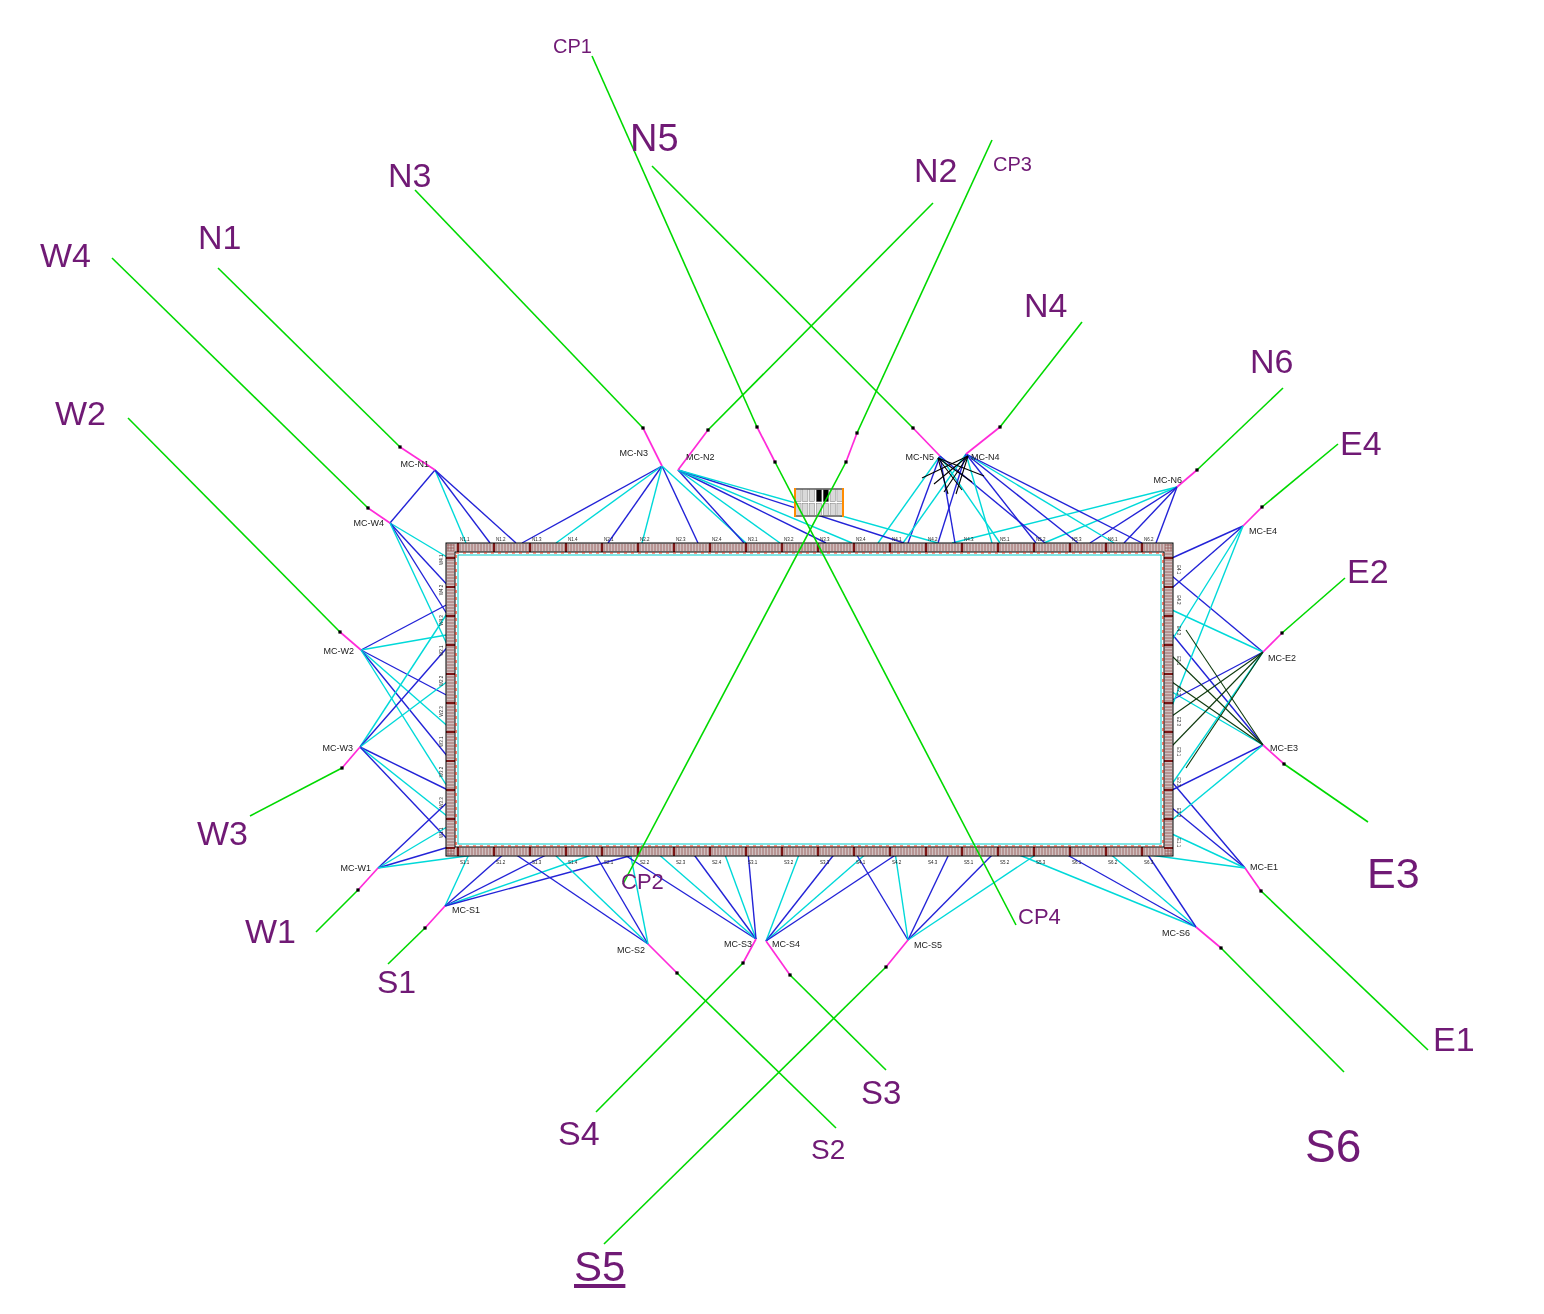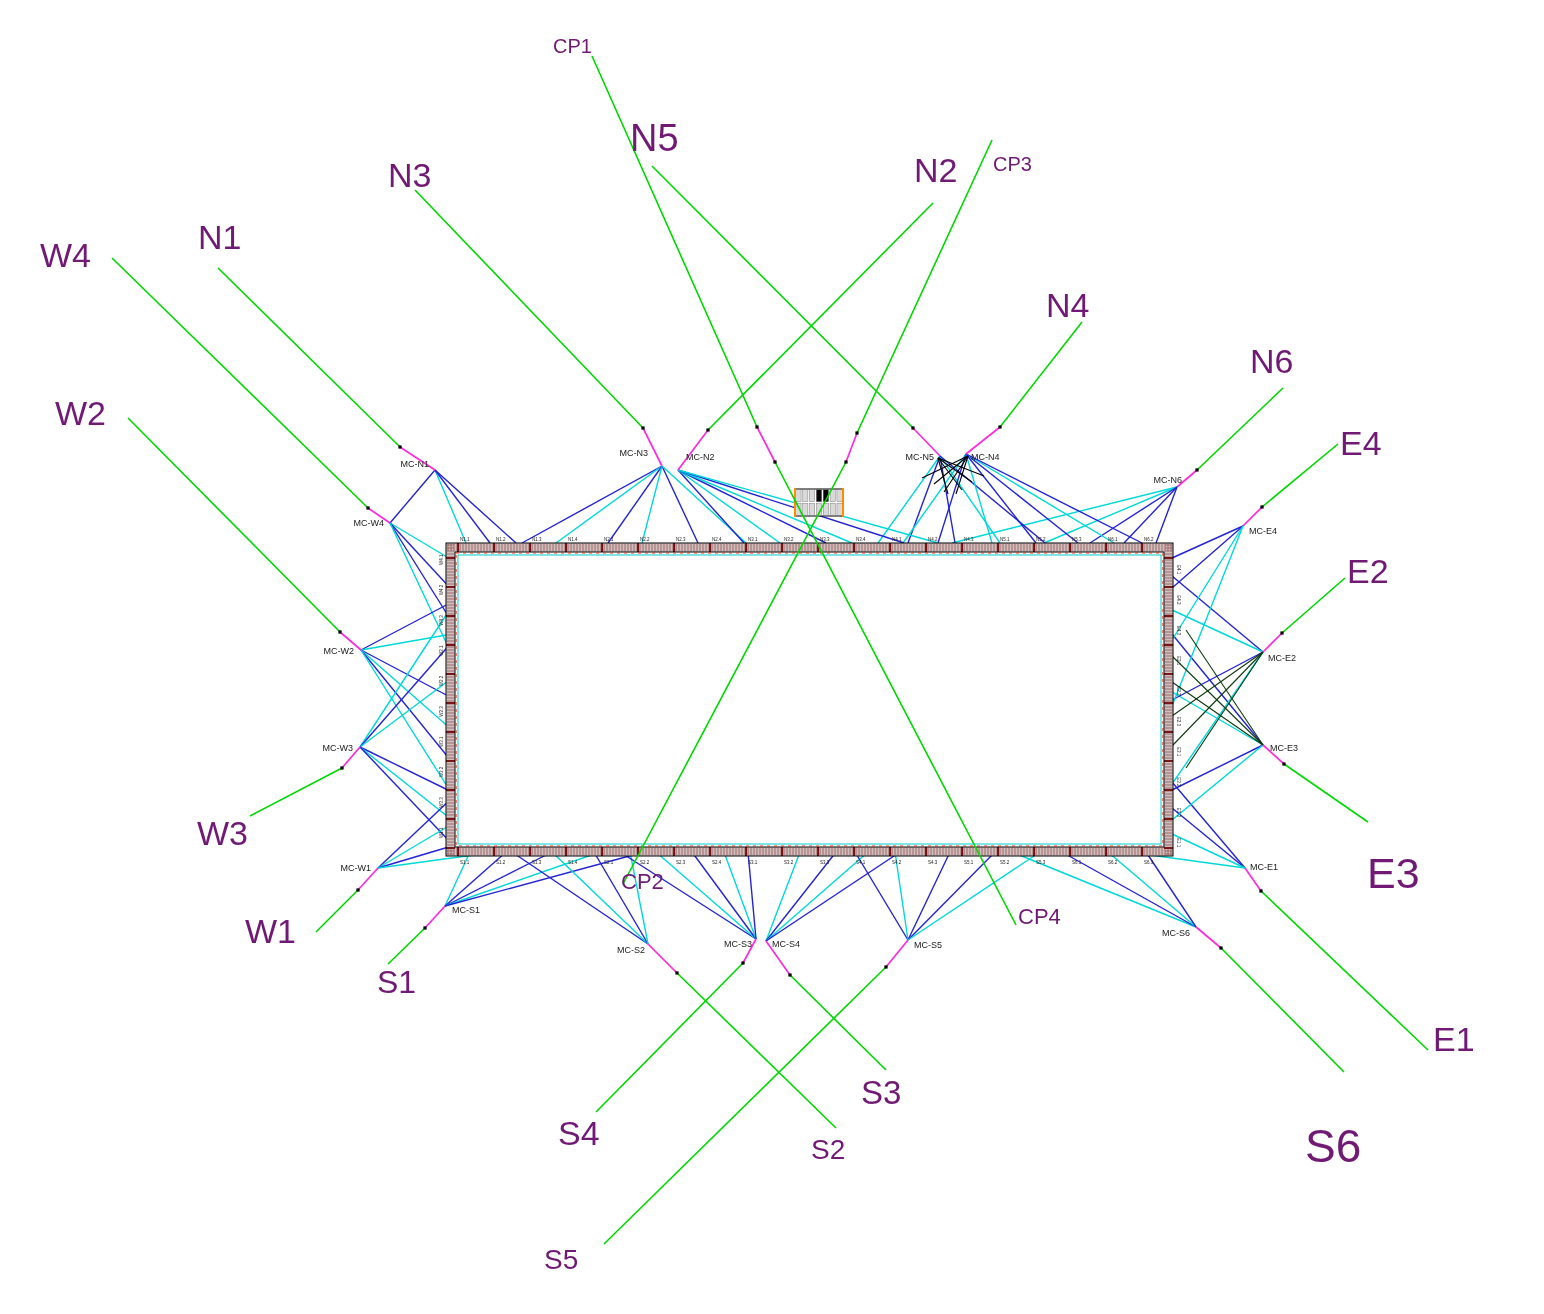--- a/index.html
+++ b/index.html
@@ -1157,29 +1157,29 @@
       </g>
     </svg>
     <div class="ref-label" style="left: 40px; top: 238px; font-size: 34px;">W4</div>
     <div class="ref-label" style="left: 198px; top: 220px; font-size: 34px;">N1</div>
     <div class="ref-label" style="left: 55px; top: 396px; font-size: 34px;">W2</div>
     <div class="ref-label" style="left: 388px; top: 158px; font-size: 34px;">N3</div>
     <div class="ref-label" style="left: 630px; top: 119px; font-size: 38px;">N5</div>
     <div class="ref-label" style="left: 553px; top: 36px; font-size: 20px;">CP1</div>
     <div class="ref-label" style="left: 914px; top: 153px; font-size: 34px;">N2</div>
     <div class="ref-label" style="left: 993px; top: 119px; font-size: 20px; margin-top: 35px;">CP3</div>
-    <div class="ref-label" style="left: 1046px; top: 288px; font-size: 34px; text-align: right;">N4</div>
+    <div class="ref-label" style="left: 1024px; top: 288px; font-size: 34px; text-align: right;">N4</div>
     <div class="ref-label" style="left: 1250px; top: 344px; font-size: 34px;">N6</div>
     <div class="ref-label" style="left: 1340px; top: 426px; font-size: 34px;">E4</div>
     <div class="ref-label" style="left: 1347px; top: 554px; font-size: 34px;">E2</div>
     <div class="ref-label" style="left: 1367px; top: 812px; font-size: 43px; margin-top: 40px;">E3</div>
     <div class="ref-label" style="left: 1433px; top: 1022px; font-size: 34px;">E1</div>
     <div class="ref-label" style="left: 1305px; top: 1080px; font-size: 46px; margin-top: 43px;">S6</div>
     <div class="ref-label" style="left: 861px; top: 1076px; font-size: 33px;">S3</div>
     <div class="ref-label" style="left: 811px; top: 1136px; font-size: 28px;">S2</div>
     <div class="ref-label" style="left: 558px; top: 1116px; font-size: 34px;">S4</div>
-    <div class="ref-label" style="left: 544px; top: 1246px; font-size: 28px;">S5</div>
+    <div class="ref-label" style="left: 574px; top: 1246px; font-size: 42px; text-decoration: underline;">S5</div>
     <div class="ref-label" style="left: 377px; top: 966px; font-size: 32px;">S1</div>
     <div class="ref-label" style="left: 245px; top: 914px; font-size: 34px;">W1</div>
     <div class="ref-label" style="left: 197px; top: 816px; font-size: 34px;">W3</div>
     <div class="ref-label" style="left: 621px; top: 871px; font-size: 22px;">CP2</div>
     <div class="ref-label" style="left: 1018px; top: 906px; font-size: 22px;">CP4</div>
   </div>
 
 </body></html>

